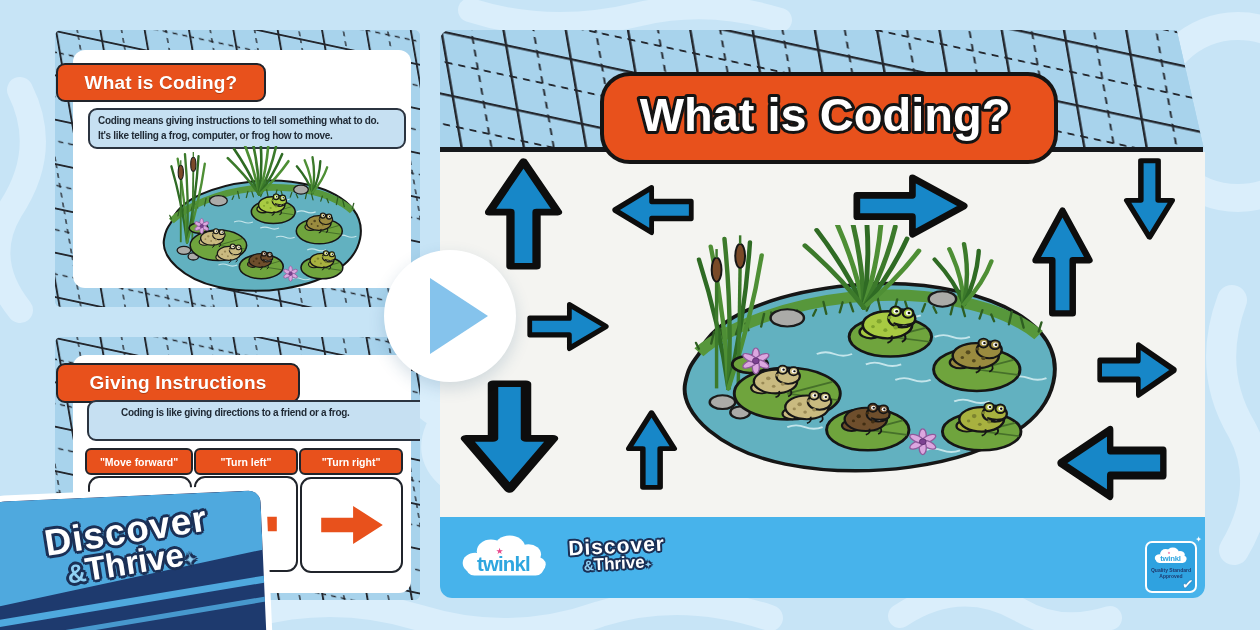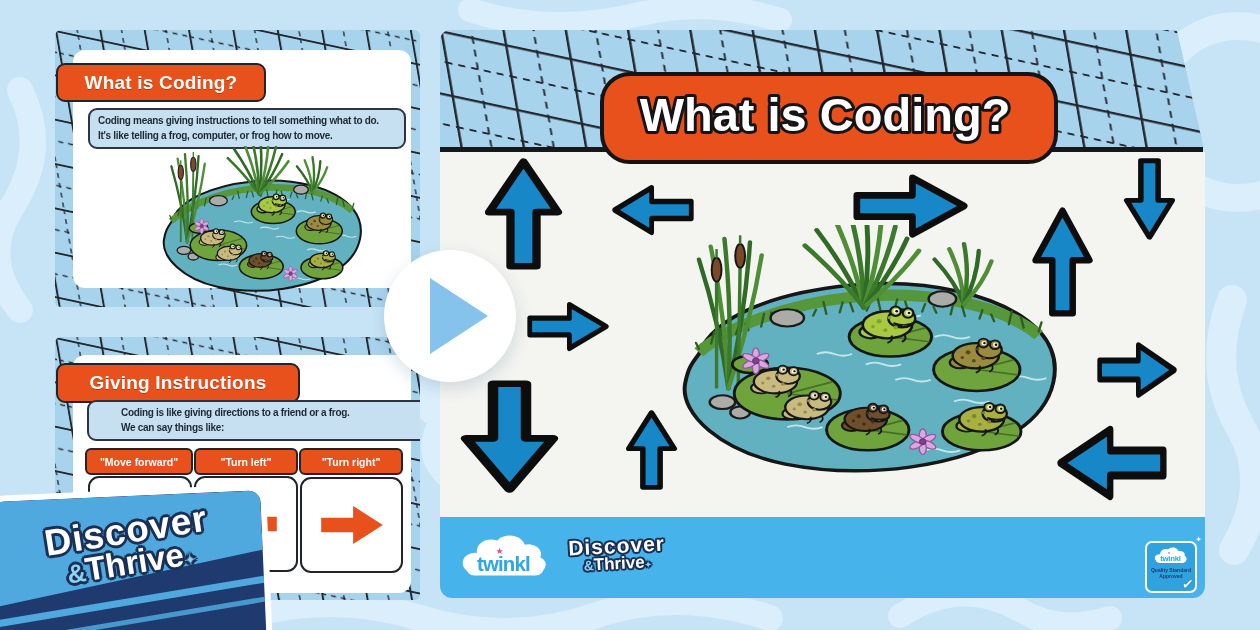--- a/index.html
+++ b/index.html
@@ -361,21 +361,20 @@
 <div id="thumb2" class="abs thumb">
   <svg class="fill">
       <rect width="100%" height="100%" fill="url(#gps)"></rect>
     </svg>
   <div class="thumb-card"></div>
   <div class="thumb-banner">
     <span>Giving Instructions</span>
   </div>
   <div class="infobox">
     <div>Coding is like giving directions to a friend or a frog.</div>
-    <div>We can say things like:</div>
   </div>
   <div class="mini-btn" style="left:30px;top:111px;width:104px;">"Move forward"</div>
   <div class="mini-btn" style="left:139px;top:111px;width:100px;">"Turn left"</div>
   <div class="mini-btn" style="left:244px;top:111px;width:100px;">"Turn right"</div>
   <div class="dir-box" style="left:33px;top:139px;width:100px;">
       <div style="width: 66px; height: 46px;">
         <svg viewBox="0 0 70 120" preserveAspectRatio="none" style="width: 100%; height: 100%; display: block;">
           <polygon points="24,116 24,58 6,58 35,4 64,58 46,58 46,116" fill="#E8511C"></polygon>
         </svg>
       </div>

